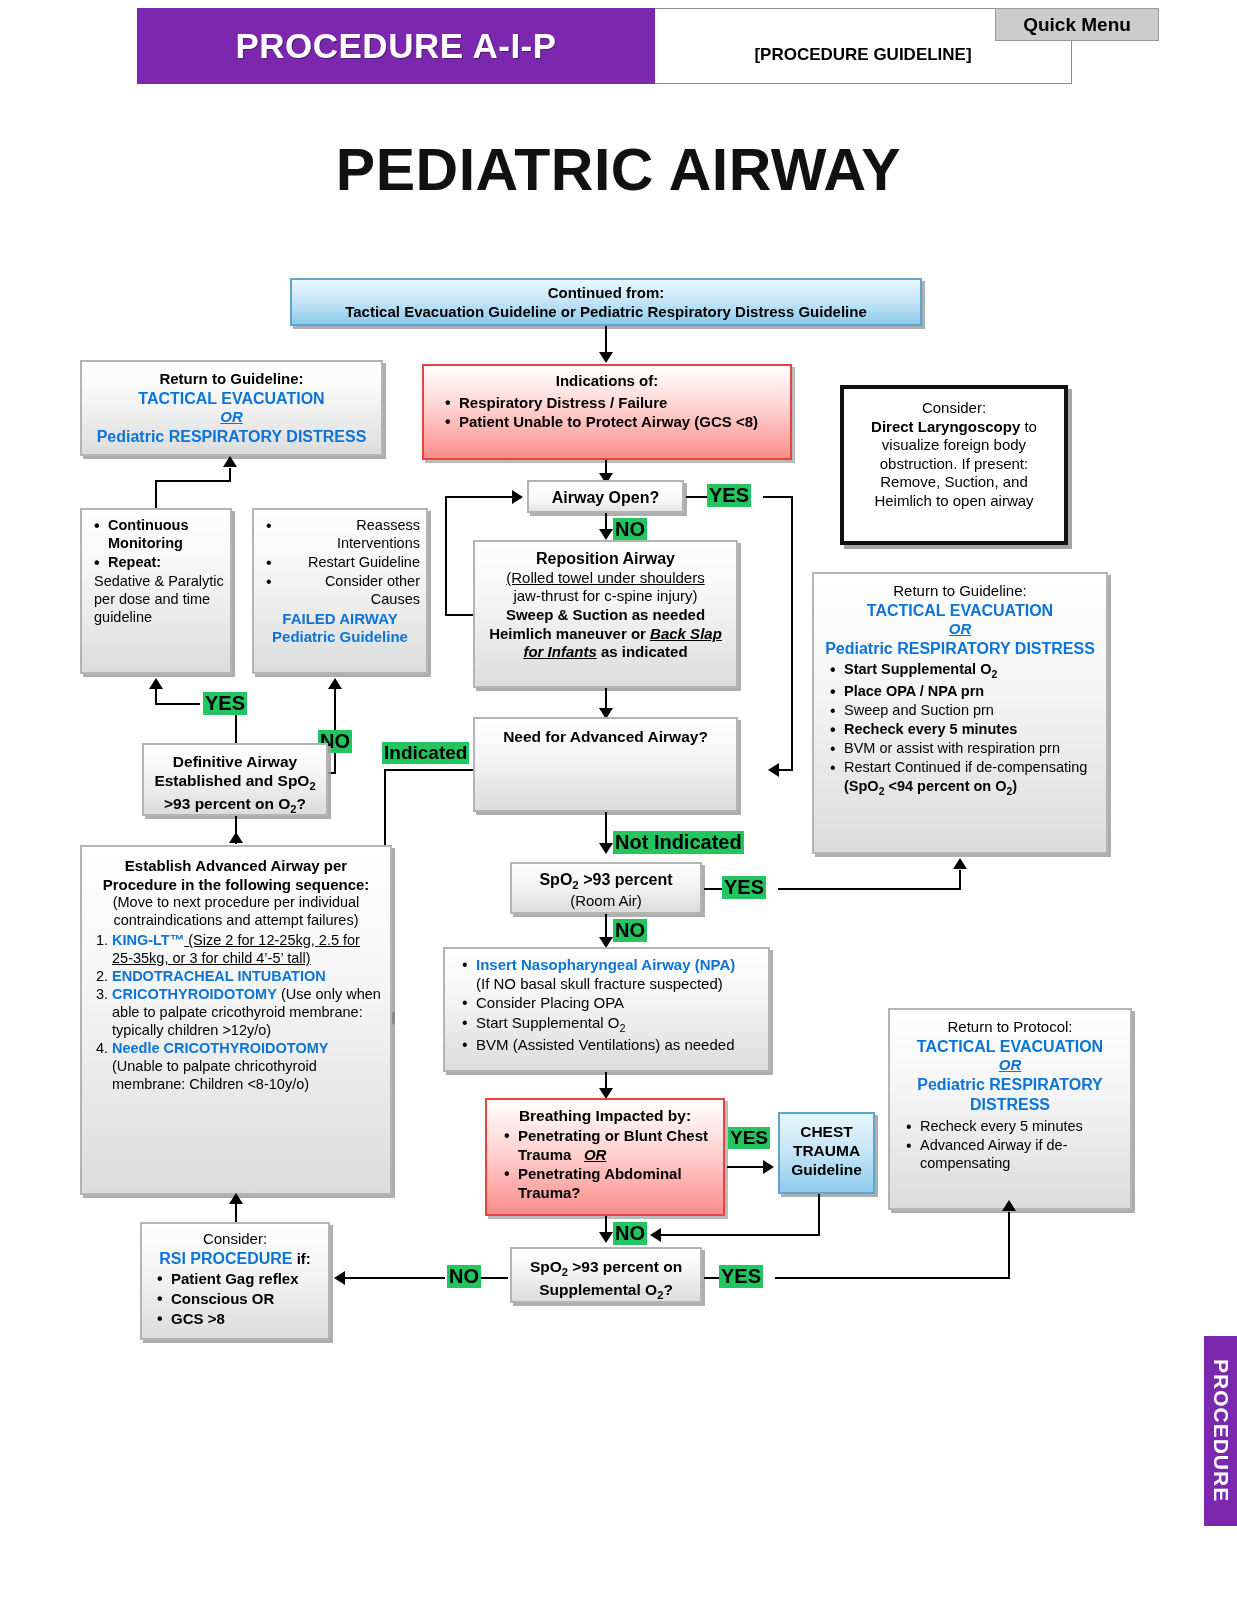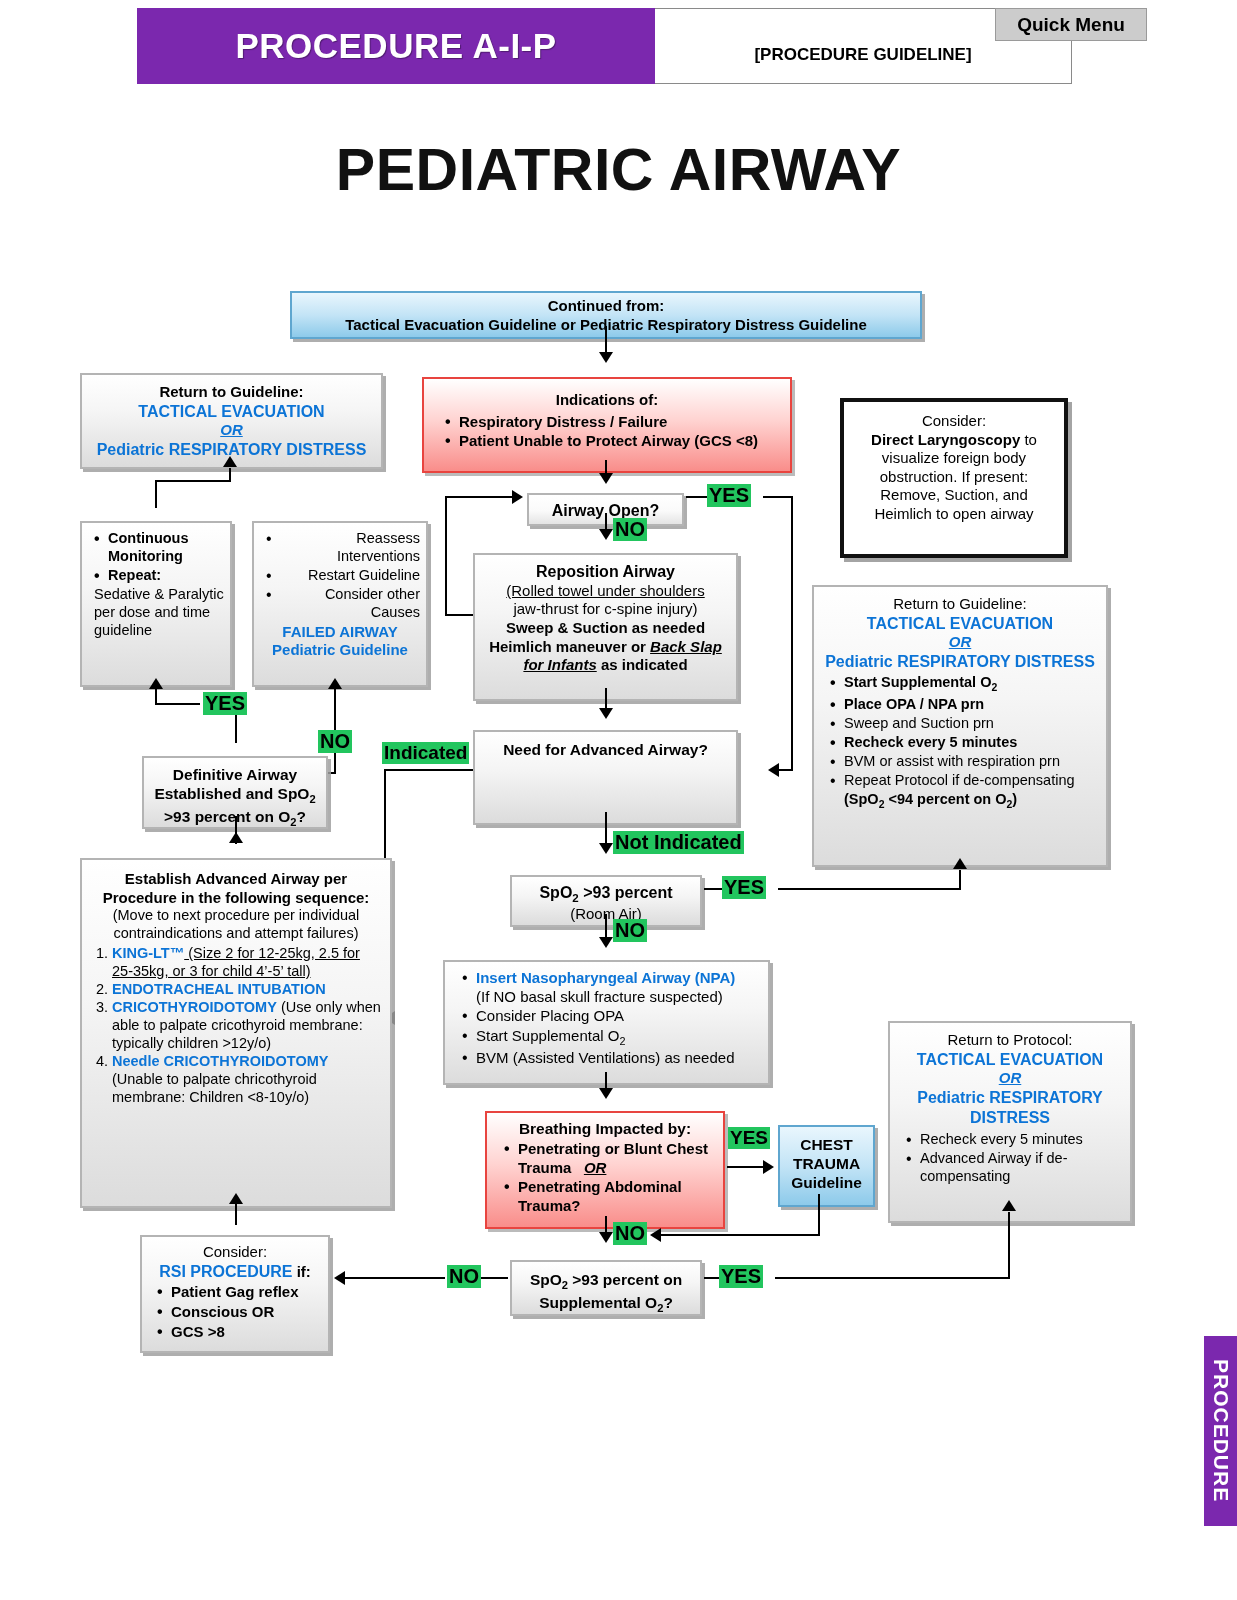--- a/index.html
+++ b/index.html
@@ -22,41 +22,40 @@
     color:#fff; font-weight:bold; font-size:35px; letter-spacing:.5px;
     text-shadow:1px 1px 1px rgba(0,0,0,.35);
   }
   #header-white {
     position:absolute; left:518px; top:0; width:417px; height:76px;
     background:#fff; border:1px solid #8a8a8a; border-left:none;
     display:flex; align-items:center; justify-content:center; padding-top:18px;
   }
   #header-white span { color:#000; font-weight:bold; font-size:17px; }
   #quick-menu {
-    position:absolute; left:858px; top:0px; width:152px; height:33px;
+    position:absolute; left:858px; top:0px; width:164px; height:33px;
     background:#cccccc; border:1px solid #9a9a9a;
     display:flex; align-items:center; justify-content:center;
   }
   #quick-menu span { font-weight:bold; font-size:19px; color:#000; }
 
   
   #page-title {
     left:0; top:136px; width:1237px; text-align:center;
     font-size:59px; font-weight:bold; color:#111; letter-spacing:.5px;
   }
 
   
   .box {
     position:absolute;
     border:2px solid #b4b4b4;
     background:linear-gradient(to bottom,#ffffff 0%,#f5f5f5 40%,#dcdcdc 100%);
     box-shadow:3px 3px 0 rgba(160,160,160,.85);
     font-size:14.5px; color:#000; line-height:1.24;
     padding:5px 7px;
-    margin-top:13px;
   }
   .box.plain { background:linear-gradient(to bottom,#ffffff 0%,#fafafa 55%,#e4e4e4 100%); }
   .box.red {
     border:2px solid #E8443F;
     background:linear-gradient(to bottom,#ffffff 0%,#ffd3d1 45%,#f98d8a 100%);
     box-shadow:3px 3px 0 rgba(170,170,170,.8);
   }
   .box.blue {
     border:2px solid #5fa6cf;
     background:linear-gradient(to bottom,#e9f6fd 0%,#c3e4f6 50%,#8dcaea 100%);
@@ -127,21 +126,21 @@
 <div class="ln vl" style="left:605px; top:326px; height:30px;"></div>
 <div class="arr arr-d" style="left:599px; top:352px;"></div>
 
 <div class="box ctr" style="left:80px; top:360px; width:303px; height:96px; padding-top:8px;">
   <div class="bold" style="font-size:15px;">Return to Guideline:</div>
   <div class="blue-t" style="font-size:16px;">TACTICAL EVACUATION</div>
   <div class="blue-t or" style="font-size:15px;">OR</div>
   <div class="blue-t" style="font-size:16px;">Pediatric RESPIRATORY DISTRESS</div>
 </div>
 
-<div class="box red" style="left:422px; top:364px; width:370px; height:96px; padding-top:12px;">
+<div class="box red" style="left:422px; top:364px; width:370px; height:96px; padding-top:6px;">
   <div class="ctr bold" style="font-size:15px;">Indications of:</div>
   <ul class="bul bold" style="font-size:15px; padding-left:28px; margin-top:3px;">
     <li>Respiratory Distress / Failure</li>
     <li>Patient Unable to Protect Airway (GCS &lt;8)</li>
   </ul>
 </div>
 
 <div class="ln vl" style="left:605px; top:460px; height:18px;"></div>
 <div class="arr arr-d" style="left:599px; top:473px;"></div>
 
@@ -223,21 +222,21 @@
   <div class="ctr" style="font-size:15px;">Return to Guideline:</div>
   <div class="ctr blue-t" style="font-size:16px;">TACTICAL EVACUATION</div>
   <div class="ctr blue-t or" style="font-size:15px;">OR</div>
   <div class="ctr blue-t" style="font-size:16px;">Pediatric RESPIRATORY DISTRESS</div>
   <ul class="bul" style="padding-left:22px; margin-top:2px;">
     <li class="bold">Start Supplemental O<sub>2</sub></li>
     <li class="bold">Place OPA / NPA prn</li>
     <li>Sweep and Suction prn</li>
     <li class="bold">Recheck  every 5 minutes</li>
     <li>BVM or assist with respiration prn</li>
-    <li>Repeat Protocol if de-compensating</li>
+    <li>Restart Continued if de-compensating</li>
   </ul>
   <div class="bold" style="padding-left:22px;">(SpO<sub>2</sub> &lt;94 percent on O<sub>2</sub>)</div>
 </div>
 
 <div class="box ctr bold" style="left:142px; top:743px; width:186px; height:73px; padding-top:7px; font-size:15.5px;">
   <div>Definitive Airway</div>
   <div>Established and SpO<sub>2</sub></div>
   <div>&gt;93 percent on O<sub>2</sub>?</div>
 </div>
 

